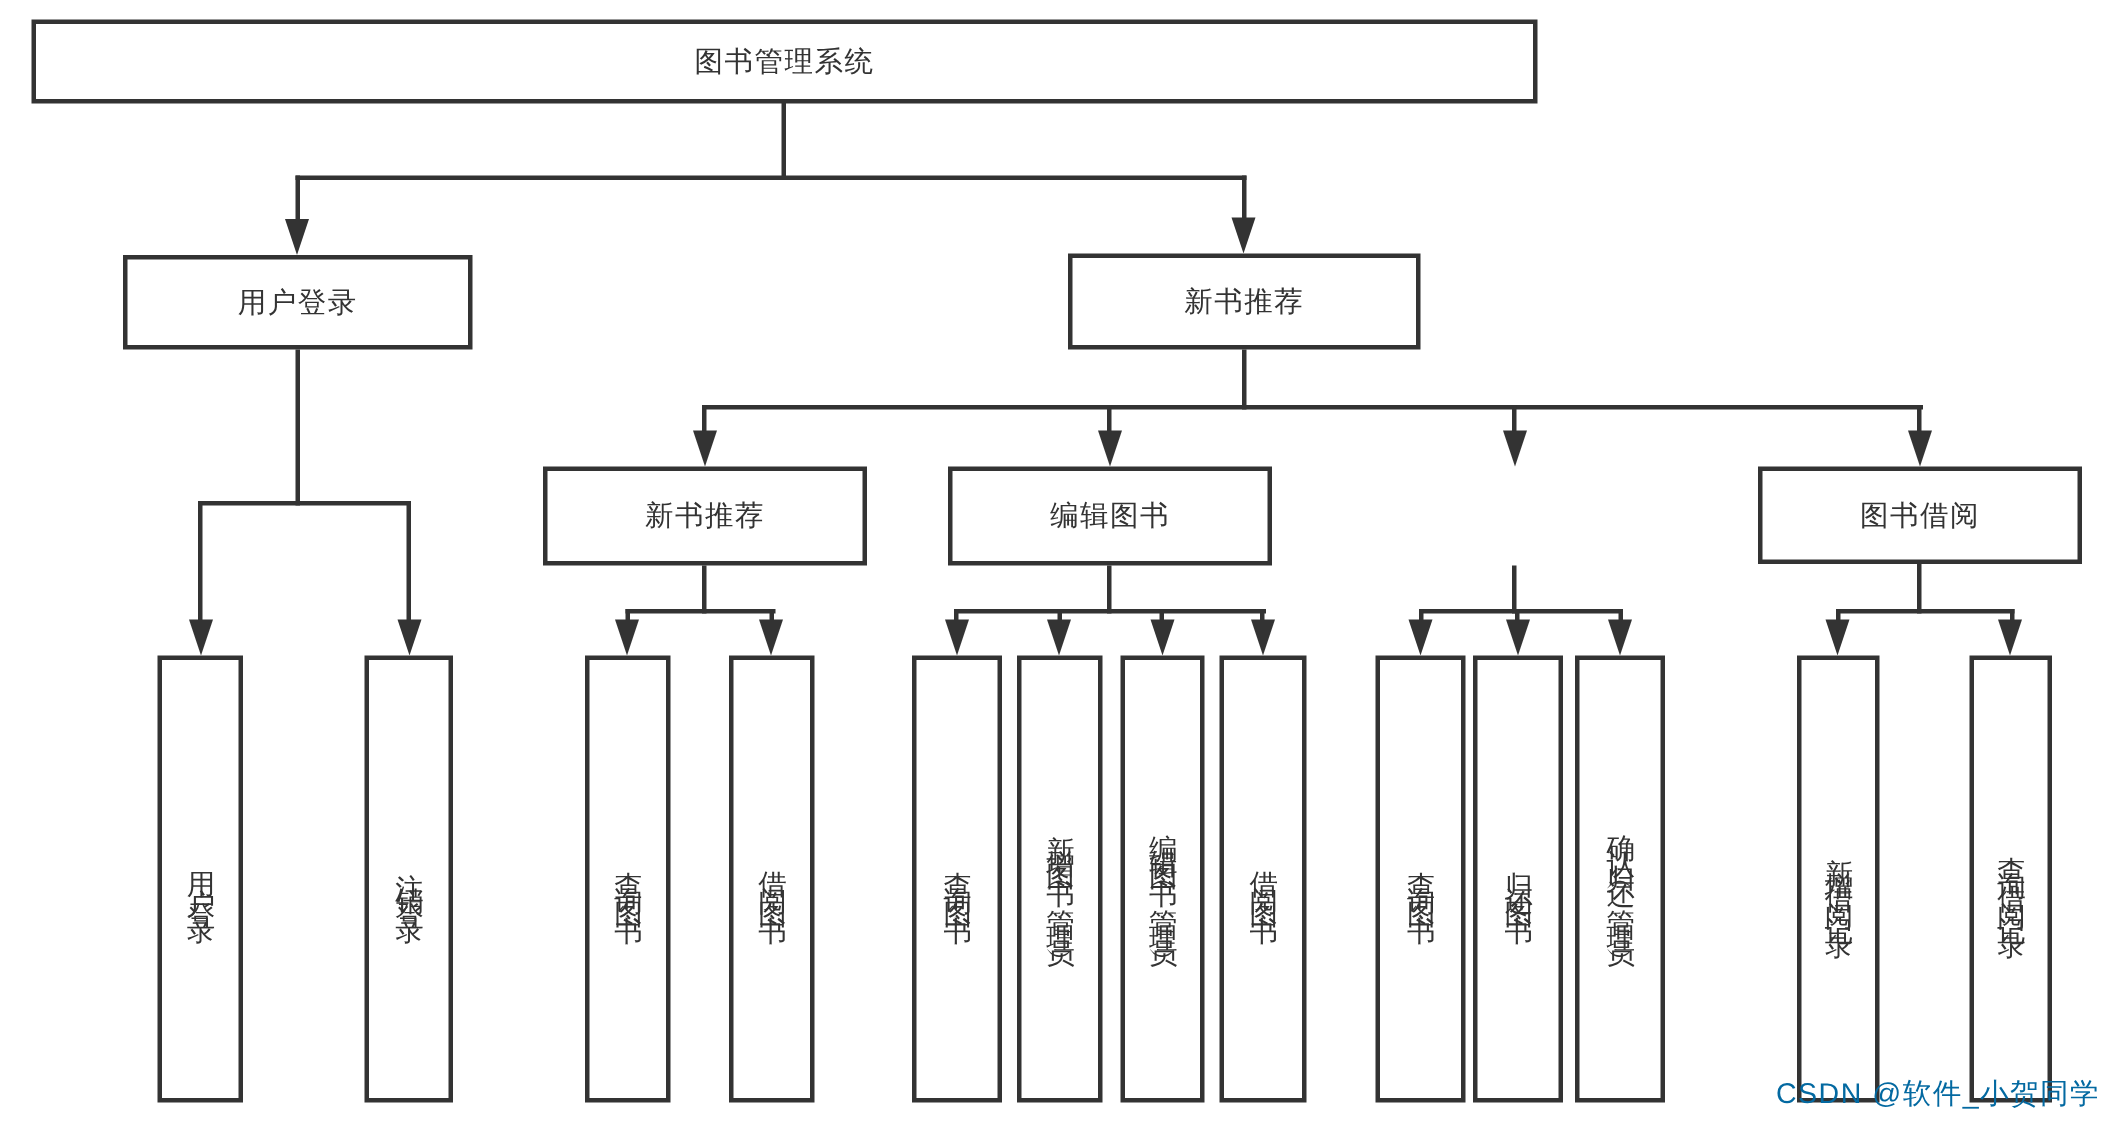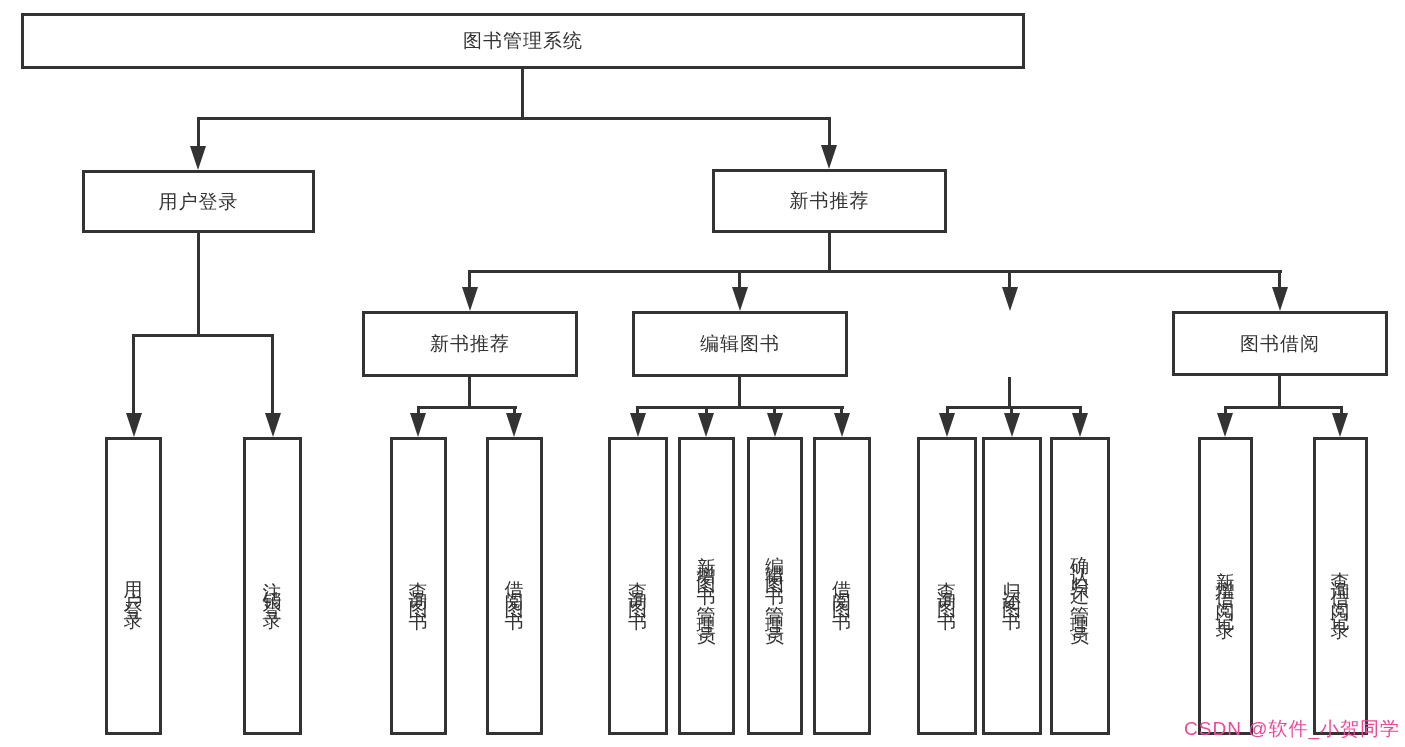--- a/index.html
+++ b/index.html
@@ -35,21 +35,21 @@
   .ar{
     position:absolute;width:0;height:0;
     border-left:8px solid transparent;
     border-right:8px solid transparent;
     border-top:24px solid #333333;
   }
   .watermark{
     position:absolute;
     top:716px;right:5px;
     font-size:19px;
-    color:#ec4899;
+    color:#0369a1;
     letter-spacing:1px;
     z-index:5;
   }
 </style>
 </head>
 <body>
 
 <div class="canvas">
 
   <div class="node" style="left:21px;top:13px;width:1004px;height:56px;">

